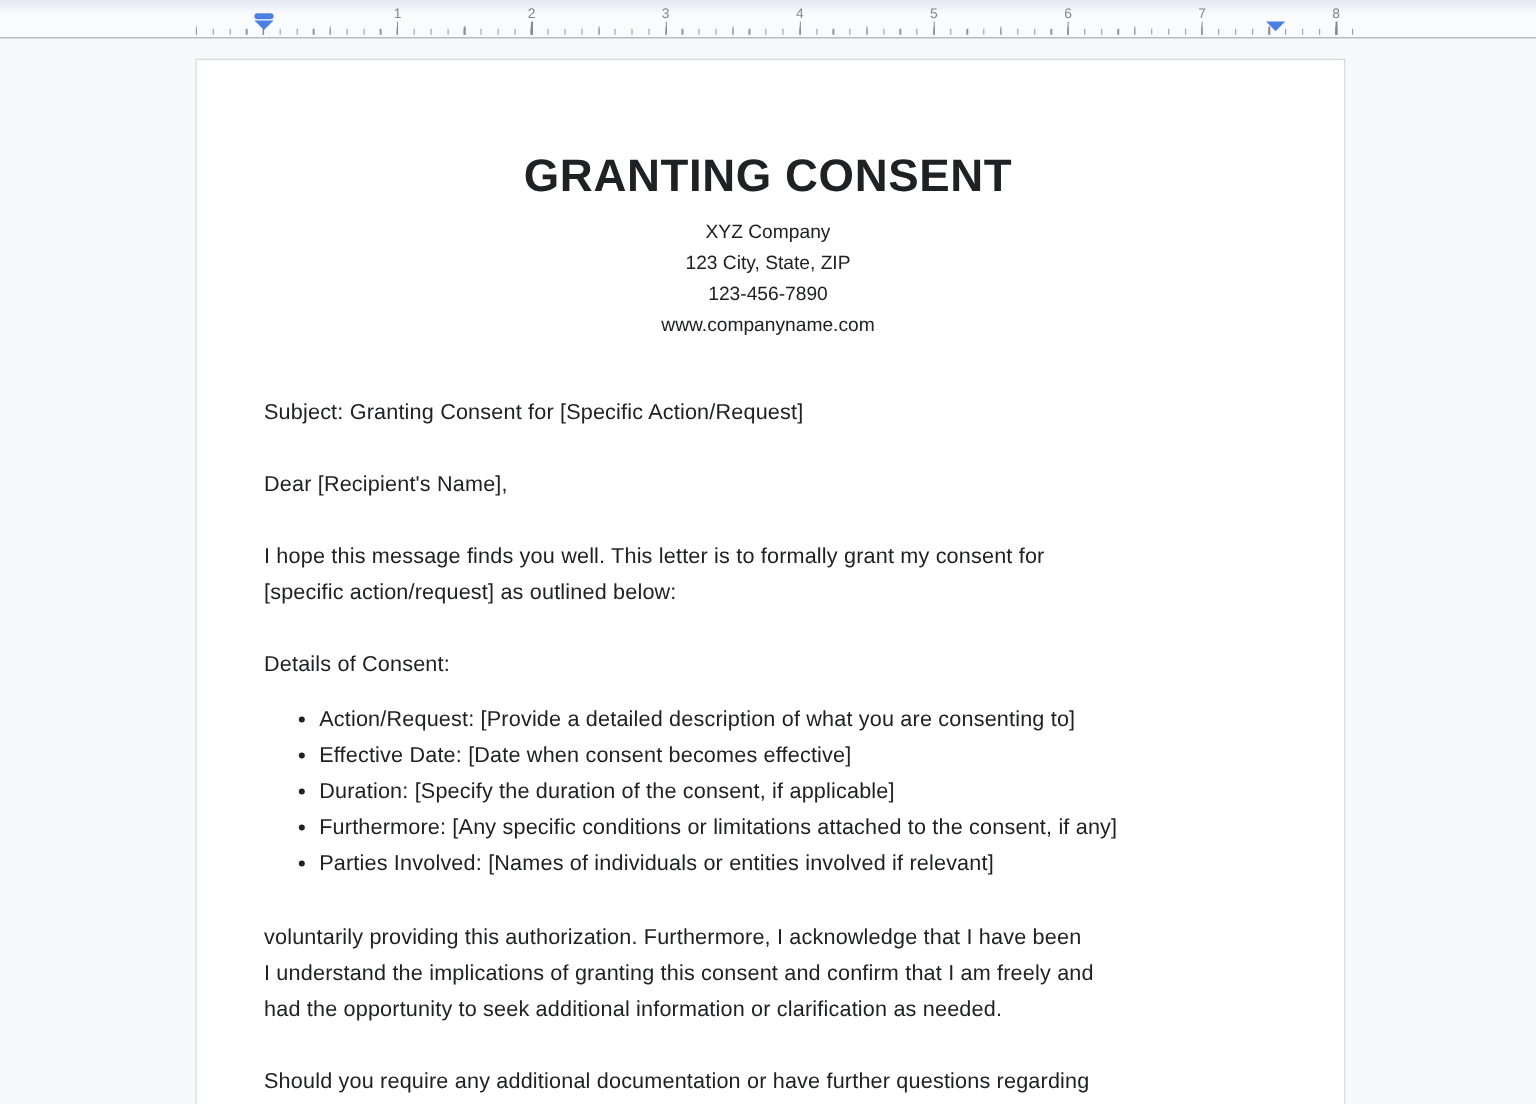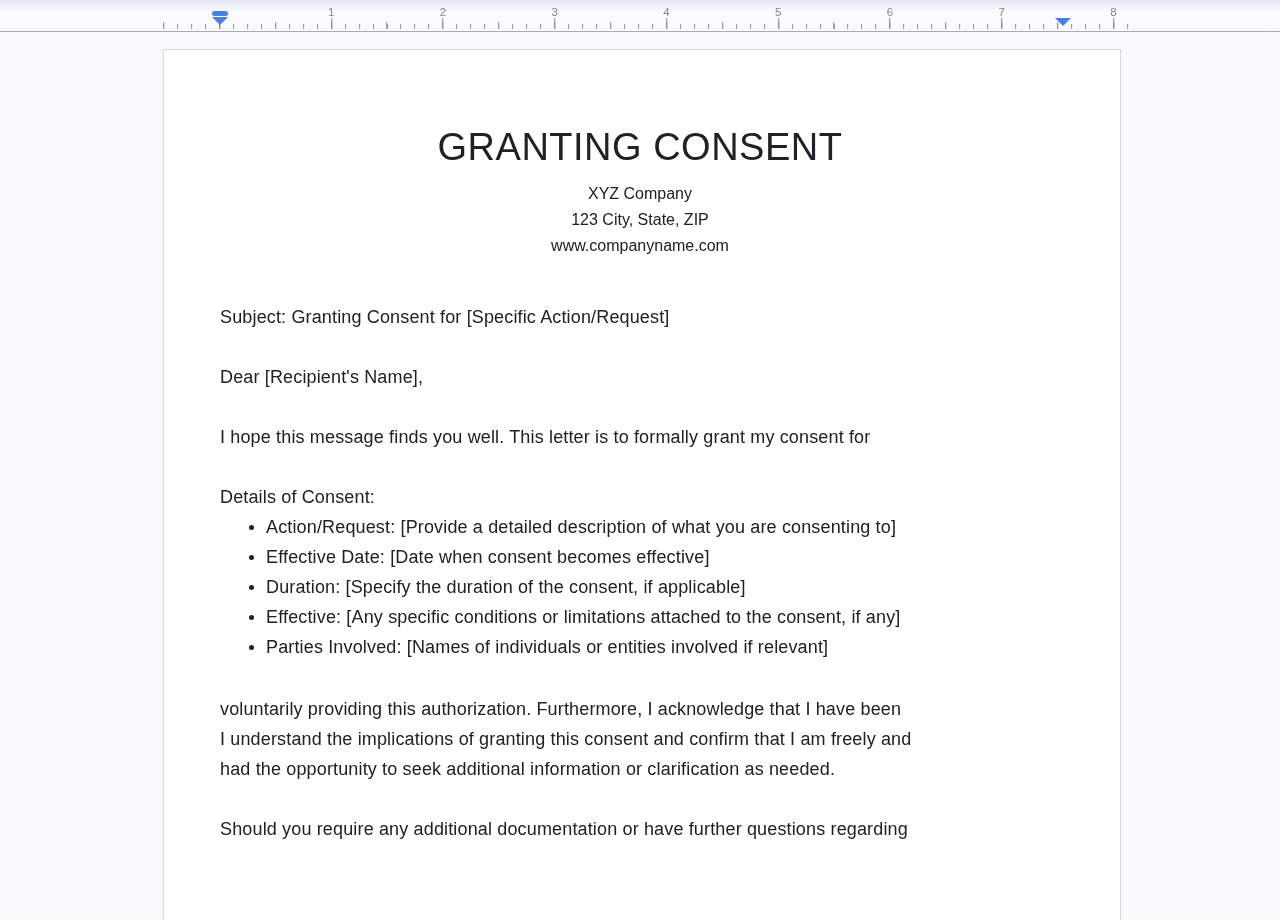--- a/index.html
+++ b/index.html
@@ -51,21 +51,21 @@
   .page{
     position:absolute;left:163px;top:49px;
     width:958px;height:1200px;
     background:#ffffff;
     border:1px solid #d8dade;border-bottom:none;
     box-shadow:0 1px 3px rgba(60,64,67,0.06);
     box-sizing:border-box;
     padding:74px 60px 0 56px;
   }
   .doc-title{
-    font-size:38px;line-height:46px;font-weight:400;
+    font-size:38px;line-height:46px;font-weight:700;
     text-align:center;letter-spacing:0.5px;
     margin:0;
   }
   .company-block{margin-top:11px;text-align:center;font-size:16px;line-height:26px;}
   .company-block div{height:26px;}
   .body-text{margin-top:43px;font-size:18px;line-height:30px;letter-spacing:0.15px;}
   .para{margin:0 0 30px 0;}
   .para .tl{height:30px;white-space:nowrap;}
   .bold{font-weight:400;}
   ul.details-list{list-style:none;margin:0 0 32px 0;padding:0;}
@@ -107,47 +107,49 @@
     </div>
   </div>
   <div class="ruler-divider"></div>
 
   <div class="page">
     <h1 class="doc-title">GRANTING CONSENT</h1>
 
     <div class="company-block">
       <div>XYZ Company</div>
       <div>123 City, State, ZIP</div>
+      <div>123-456-7890</div>
       <div>www.companyname.com</div>
     </div>
 
     <div class="body-text">
       <div class="para bold">Subject: Granting Consent for [Specific Action/Request]</div>
 
       <div class="para">Dear [Recipient's Name],</div>
 
       <div class="para">
           <div class="tl">I hope this message finds you well. This letter is to formally grant my consent for</div>
+          <div class="tl">[specific action/request] as outlined below:</div>
         </div>
 
-      <div class="para bold" style="margin-bottom:0;">Details of Consent:</div>
+      <div class="para bold" style="margin-bottom:16px;">Details of Consent:</div>
 
       <ul class="details-list">
 
       <li>
           <span class="bold">Action/Request:</span><span> [Provide a detailed description of what you are consenting to]</span>
         </li>
           <li>
           <span class="bold">Effective Date:</span><span> [Date when consent becomes effective]</span>
         </li>
           <li>
           <span class="bold">Duration:</span><span> [Specify the duration of the consent, if applicable]</span>
         </li>
           <li>
-          <span class="bold">Effective:</span><span> [Any specific conditions or limitations attached to the consent, if any]</span>
+          <span class="bold">Furthermore:</span><span> [Any specific conditions or limitations attached to the consent, if any]</span>
         </li>
           <li>
           <span class="bold">Parties Involved:</span><span> [Names of individuals or entities involved if relevant]</span>
         </li>
         </ul>
 
       <div class="para">
           <div class="tl">voluntarily providing this authorization. Furthermore, I acknowledge that I have been</div>
           <div class="tl">I understand the implications of granting this consent and confirm that I am freely and</div>
           <div class="tl">had the opportunity to seek additional information or clarification as needed.</div>

